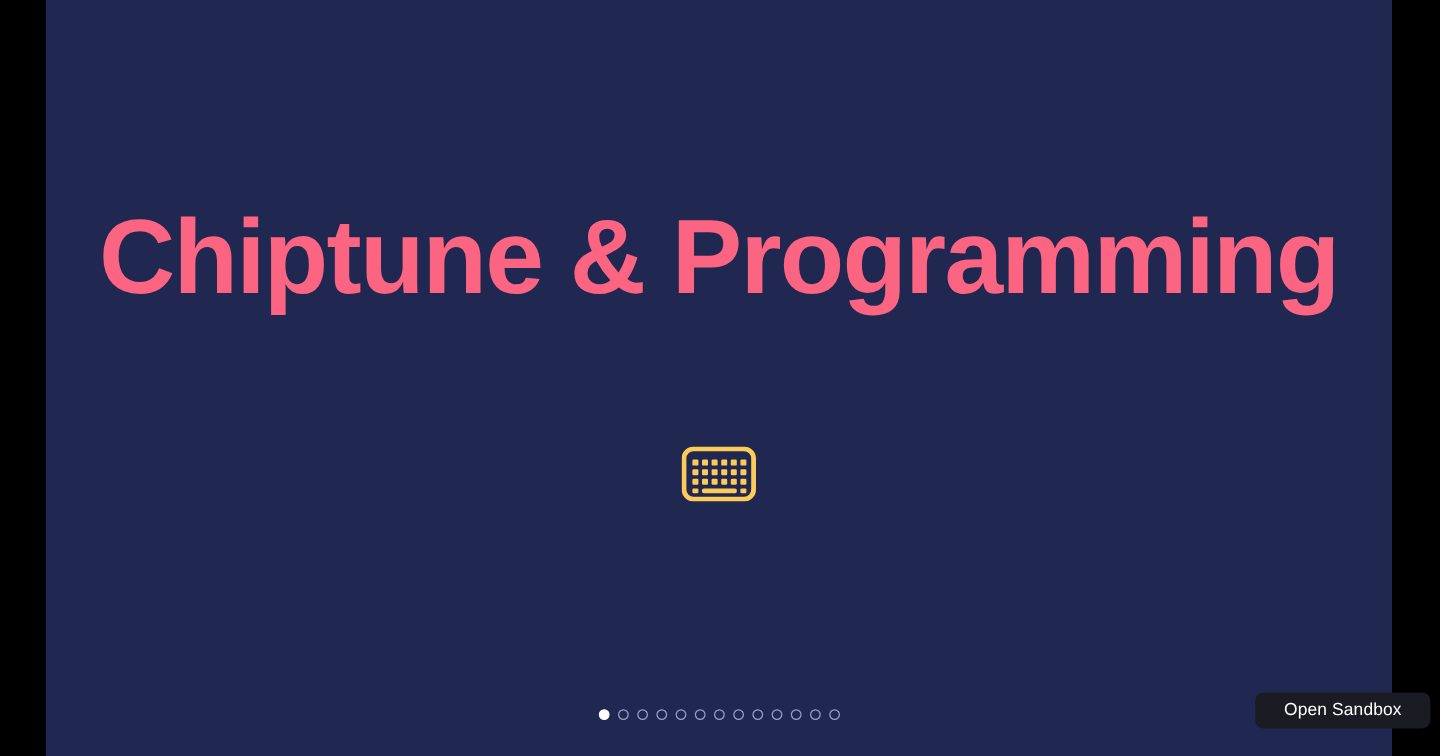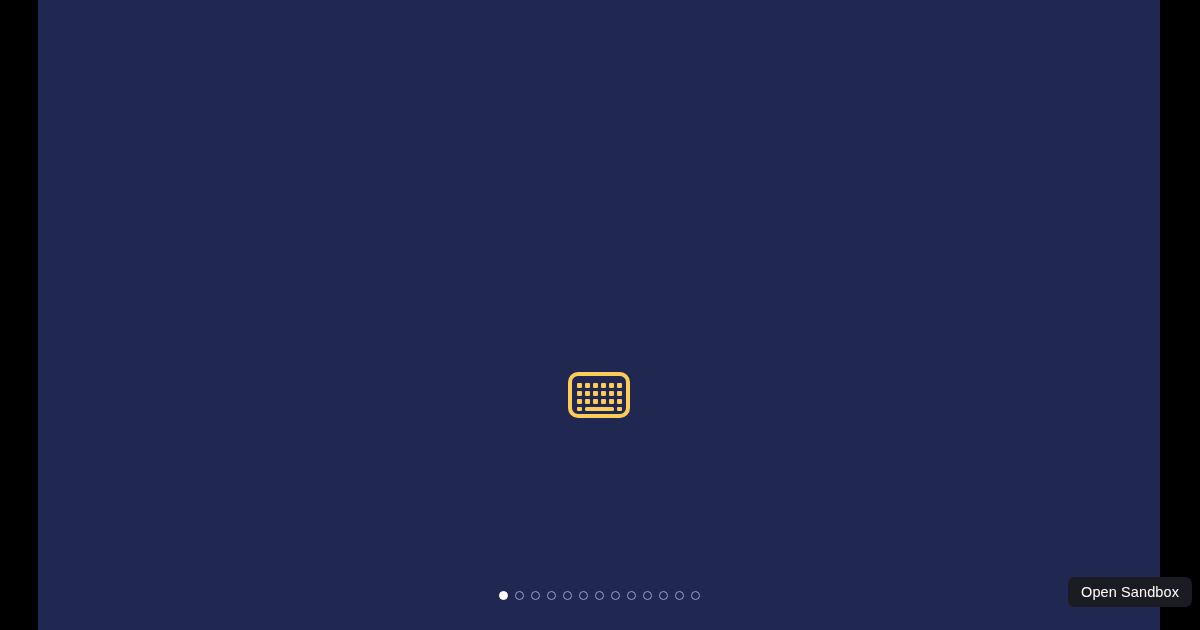--- a/index.html
+++ b/index.html
@@ -125,21 +125,21 @@
   
   #open-sandbox-button {
     position: absolute;
     right: 8px;
     bottom: 23px;
     z-index: 20;
     display: inline-flex;
     align-items: center;
     justify-content: center;
     height: 30px;
-    padding: 0 13px;
+    padding: 0 24px;
     border: none;
     border-radius: 7px;
     background: #1b1b23;
     color: #ffffff;
     font-family: "Liberation Sans", sans-serif;
     font-size: 14.5px;
     font-weight: 400;
     letter-spacing: 0.1px;
     white-space: nowrap;
     cursor: pointer;
@@ -150,20 +150,23 @@
 
 <div id="stage">
 
   <div class="letterbox left" style="background: rgb(0, 0, 0);"></div>
 
   <div class="letterbox right" style="background: rgb(0, 0, 0);"></div>
 
   <div id="slide" style="background: rgb(32, 40, 81);">
     <div class="slide-body">
 
+      <div class="title-block">
+        <h1 id="slide-title" style="color: rgb(251, 101, 129);">Chiptune &amp; Programming</h1>
+      </div>
 
       <div class="emoji-block">
         <svg class="kbd-icon" viewBox="0 0 62 46" aria-hidden="true">
           <rect x="2" y="2" width="58" height="42" rx="8" ry="8" fill="none" stroke="#FDCB58" stroke-width="4"></rect>
           <g fill="#FDCB58">
 
             <rect x="9" y="11" width="5" height="5" rx="1"></rect>
             <rect x="17" y="11" width="5" height="5" rx="1"></rect>
             <rect x="25" y="11" width="5" height="5" rx="1"></rect>
             <rect x="33" y="11" width="5" height="5" rx="1"></rect>

